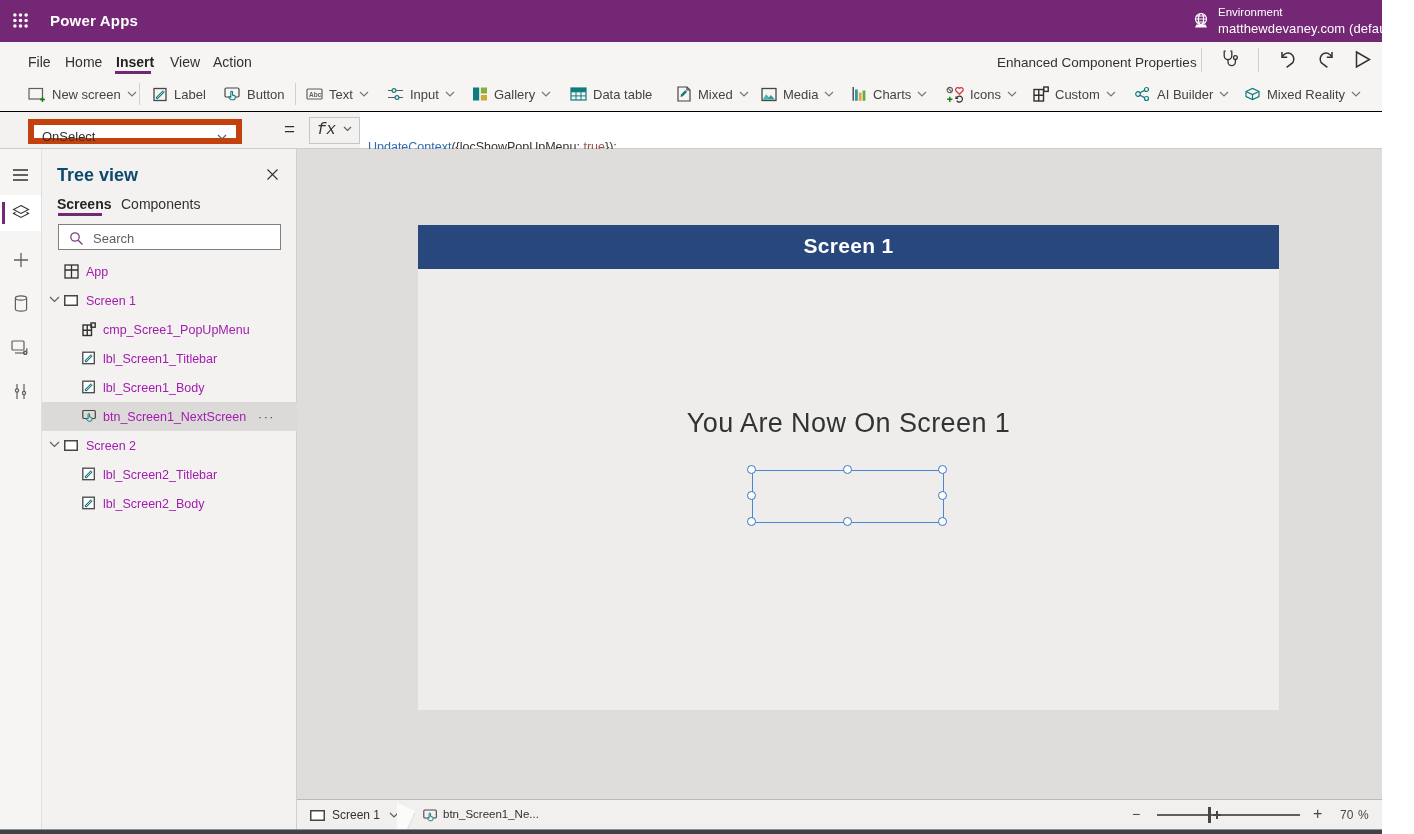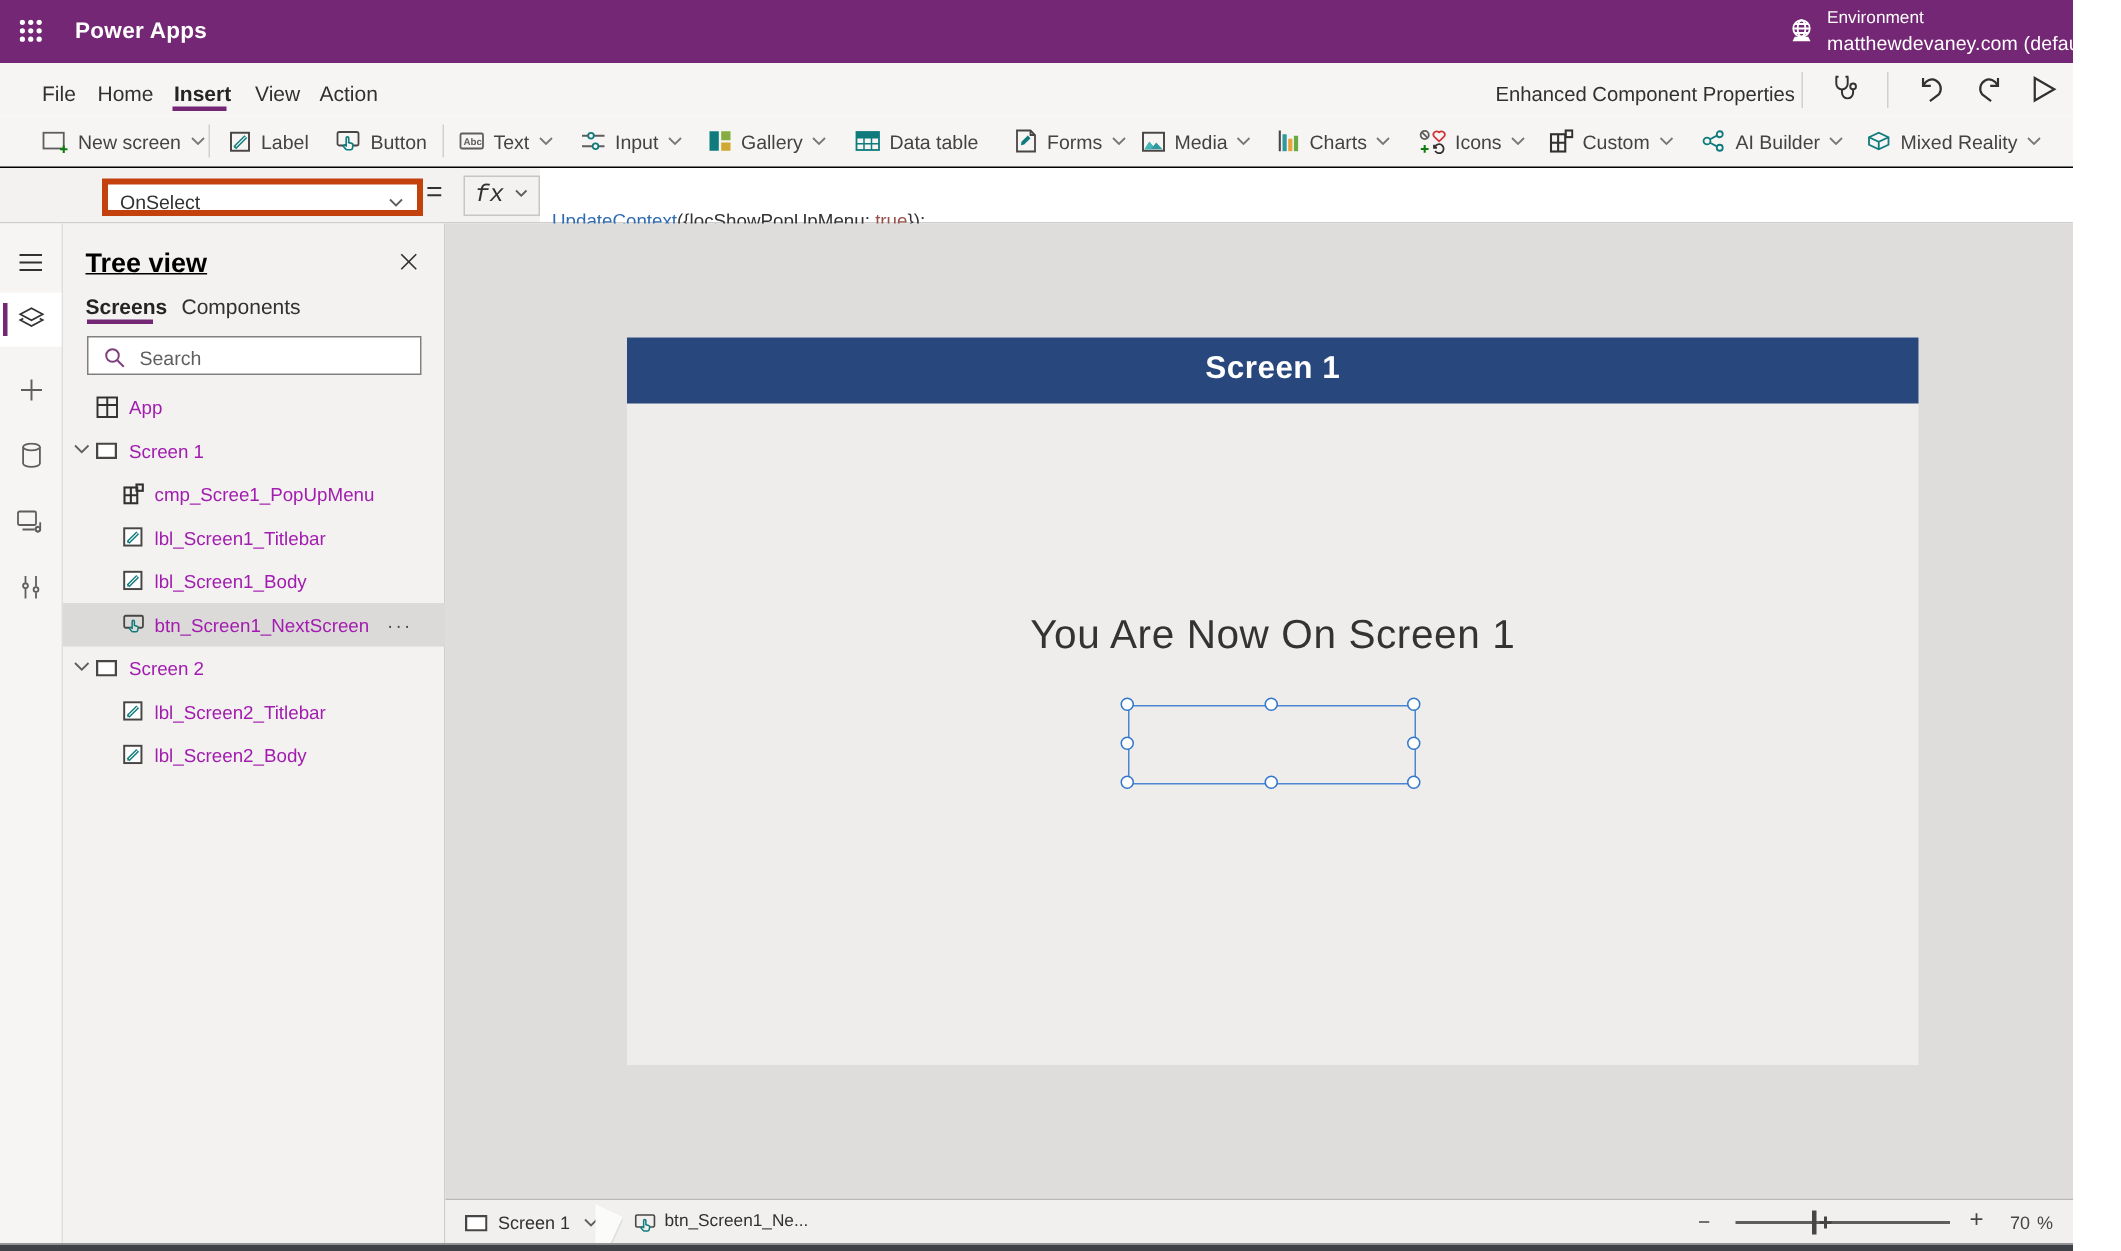--- a/index.html
+++ b/index.html
@@ -21,34 +21,34 @@
 
   
   #ribbon { position:absolute; left:0; top:77px; width:1382px; height:35px; background:#f6f5f4; border-bottom:1px solid #000000; }
   .ritem { position:absolute; top:0; height:34px; display:flex; align-items:center; gap:6px; font-size:13px; color:#444341; }
   .rsep { position:absolute; top:6px; width:1px; height:22px; background:#d2d0ce; }
   .caret { display:inline-block; margin-left:0; }
 
   
   #fbar { position:absolute; left:0; top:112px; width:1382px; height:37px; background:#fff; border-bottom:1px solid #cfcdcb; }
   #fbar .left { position:absolute; left:0; top:0; width:360px; height:36px; background:#f3f2f1; }
-  #propsel { position:absolute; left:28px; top:7px; width:214px; height:25px; background:#fff; border:4px solid #c2410c; font-size:13px; color:#323130; line-height:23px; padding-left:8px;margin-left:40px; }
+  #propsel { position:absolute; left:28px; top:7px; width:214px; height:25px; background:#fff; border:6px solid #c2410c; font-size:13px; color:#323130; line-height:23px; padding-left:8px; }
   #eq { position:absolute; left:284px; top:6px; font-size:19px; color:#323130; }
   #fxbox { position:absolute; left:309px; top:5px; width:51px; height:27px; background:#f3f2f1; border:1px solid #c8c6c4; text-align:center; }
   #formula { position:absolute; left:368px; top:28px; font-family:Liberation Sans, sans-serif; font-size:12.5px; color:#333; white-space:pre; }
 
   
   #rail { position:absolute; left:0; top:149px; width:42px; height:680px; background:#f6f5f4; border-right:1px solid #e1dfdd; }
   .railitem { position:absolute; left:0; width:41px; height:36px; display:flex; align-items:center; justify-content:center; }
   #railsel { position:absolute; left:0; top:46px; width:41px; height:36px; background:#fff; }
   #railsel .bar { position:absolute; left:2px; top:7px; width:3px; height:22px; background:#742774; }
 
   
   #tree { position:absolute; left:42px; top:149px; width:255px; height:680px; background:#f3f2f1; border-right:1px solid #d0cecd; }
-  #treetitle { position:absolute; left:15px; top:16px; font-size:18px; font-weight:bold; color:#000000;text-decoration:underline; }
+  #treetitle { position:absolute; left:15px; top:16px; font-size:18px; font-weight:bold; color:#0c4a6e; }
   #treeclose { position:absolute; left:223px; top:18px; width:15px; height:15px; }
   .tab1 { position:absolute; left:15px; top:47px; font-size:14px; font-weight:bold; color:#252423; }
   .tab2 { position:absolute; left:79px; top:47px; font-size:14px; color:#323130; }
   #tabline { position:absolute; left:16px; top:64px; width:44px; height:2.5px; background:#742774; }
   #searchbox { position:absolute; left:16px; top:75px; width:223px; height:26px; background:#fff; border:1px solid #82807e; }
   #searchbox span { position:absolute; left:34px; top:6px; font-size:13px; color:#605e5c; }
   .trow { position:absolute; left:0; width:255px; height:29px; }
   .trow .txt { position:absolute; top:8px; font-size:12.5px; color:#a21caf; }
   .ticon { position:absolute; }
 
@@ -200,21 +200,21 @@
           <rect x="1" y="2" width="15" height="3.8" fill="#0f7b7c"></rect>
         </svg>
       <span>Data table</span>
     </div>
     <div class="ritem" style="left:676px">
       <svg width="16" height="16" viewBox="0 0 16 16">
           <path d="M2 1h9l3 3v11H2z" fill="none" stroke="#484644" stroke-width="1.2"></path>
           <path d="M11 1v3h3" fill="none" stroke="#484644" stroke-width="1.2"></path>
           <path d="M5 8.5l4.2-4.2 1.8 1.8L6.8 10.3 4.6 10.9z" fill="#0f7b7c"></path>
         </svg>
-      <span>Forms</span>
+      <span>Mixed</span>
       <svg class="caret" width="10" height="6" viewBox="0 0 10 6">
           <path d="M1 1l4 4 4-4" fill="none" stroke="#797775" stroke-width="1.2"></path>
         </svg>
     </div>
     <div class="ritem" style="left:761px">
       <svg width="16" height="15" viewBox="0 0 16 15">
           <rect x="1" y="1.5" width="14" height="12" fill="none" stroke="#484644" stroke-width="1.3"></rect>
           <path d="M2 12.5l3.2-5 2.6 3 2-2.5 4.2 4.5z" fill="#2e9a9e"></path>
           <path d="M2 12.5l3.2-5 2.6 3-1.6 2z" fill="#45b5b8"></path>
         </svg>

